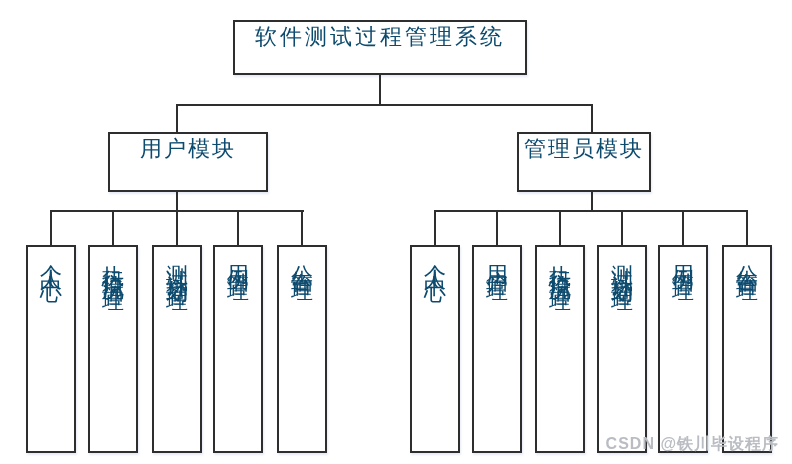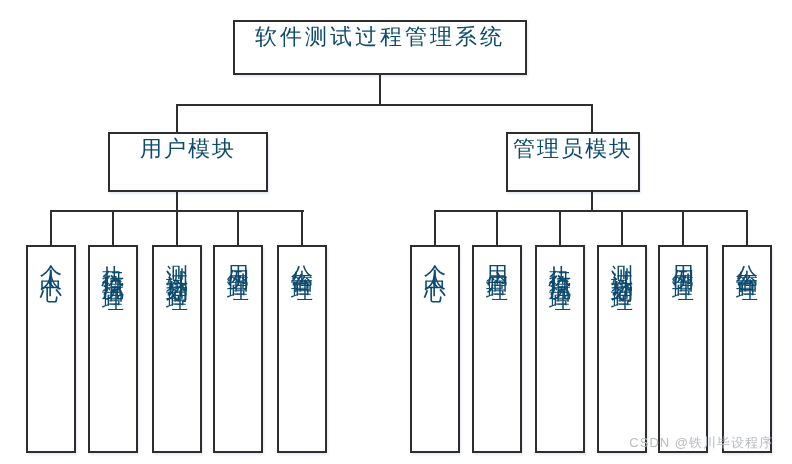--- a/index.html
+++ b/index.html
@@ -38,47 +38,48 @@
     font-size:22px;
     letter-spacing:5px;
     line-height:1;
     white-space:nowrap;
   }
   .line{position:absolute;background:#2e2e2e;}
   .vline{width:2px;}
   .hline{height:2px;}
   .watermark{
     position:absolute;
-    top:434px;right:19px;
+    top:434px;right:13px;
     font-family:"Liberation Sans","DejaVu Sans",sans-serif;
-    font-size:13px;
+    font-size:16px;
     letter-spacing:1px;
     color:#b9bcc2;
     z-index:5;
     white-space:nowrap;
+    font-weight:bold;
   }
 </style>
 </head>
 <body>
 
 <div id="canvas">
 
   <div class="node node-root">
     <span>软件测试过程管理系统</span>
   </div>
 
   <div class="line vline" style="left:379px;top:75px;height:31px;"></div>
   <div class="line hline" style="left:176px;top:104px;width:417px;"></div>
   <div class="line vline" style="left:176px;top:104px;height:28px;"></div>
   <div class="line vline" style="left:591px;top:104px;height:28px;"></div>
 
   <div class="node node-module" style="left:108px;width:160px;">
     <span>用户模块</span>
   </div>
-  <div class="node node-module" style="left:506px;width:134px;">
+  <div class="node node-module" style="left:517px;width:134px;">
     <span>管理员模块</span>
   </div>
 
   <div class="line vline" style="left:176px;top:192px;height:20px;"></div>
   <div class="line hline" style="left:50px;top:210px;width:254px;"></div>
   <div class="line vline" style="left:50px;top:210px;height:35px;"></div>
   <div class="line vline" style="left:112px;top:210px;height:35px;"></div>
   <div class="line vline" style="left:176px;top:210px;height:35px;"></div>
   <div class="line vline" style="left:237px;top:210px;height:35px;"></div>
   <div class="line vline" style="left:301px;top:210px;height:35px;"></div>

